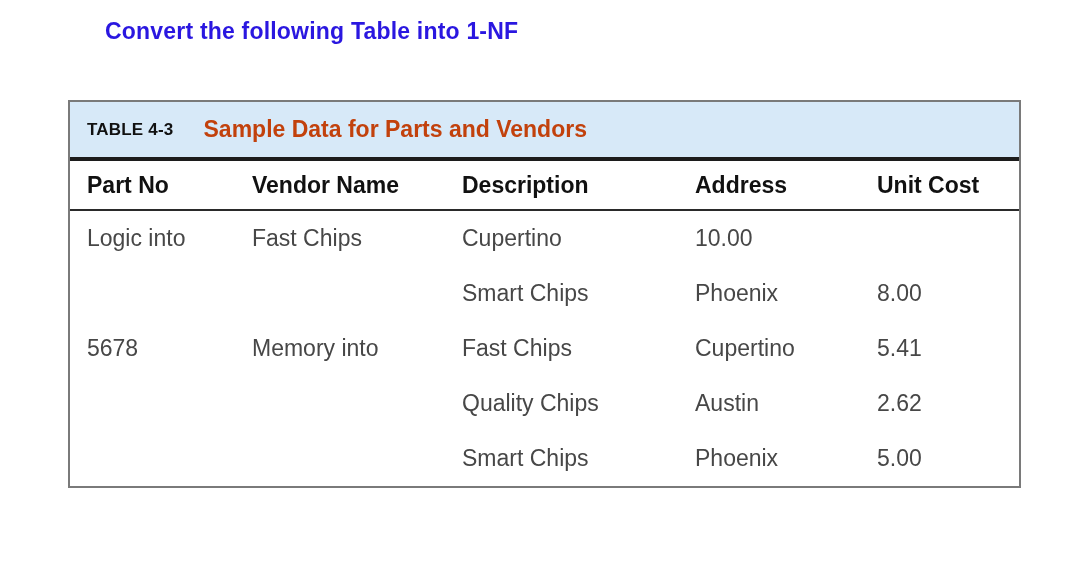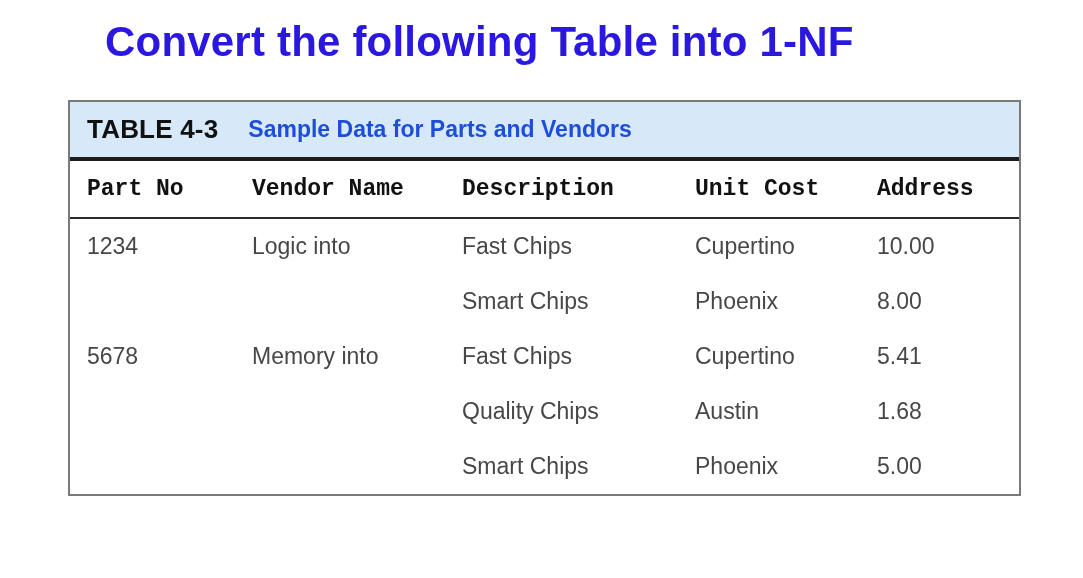--- a/index.html
+++ b/index.html
@@ -13,21 +13,21 @@
     width: 1083px;
     height: 578px;
     background: #ffffff;
     overflow: hidden;
   }
   .heading {
     position: absolute;
     left: 105px;
     top: 18px;
     margin: 0;
-    font-size: 42px;
+    font-size: 23px;
     font-weight: bold;
     color: #2a17e0;
     letter-spacing: 0.2px;
   }
   .table-box {
     position: absolute;
     left: 68px;
     top: 100px;
     width: 953px;
     border: 2px solid #7a7a7a;
@@ -35,48 +35,47 @@
     box-sizing: border-box;
   }
   .caption {
     height: 55px;
     background: #d7e9f8;
     display: flex;
     align-items: center;
     padding-left: 17px;
   }
   .cap-label {
-    font-size: 26px;
+    font-size: 17px;
     font-weight: 800;
     color: #111111;
     letter-spacing: 0.2px;
   }
   .cap-title {
     font-size: 23px;
     font-weight: 700;
-    color: #1d4ed8;
+    color: #c2410c;
     margin-left: 30px;
   }
   .thick-rule {
     height: 4px;
     background: #1c1c1c;
   }
   .thin-rule {
     height: 2px;
     background: #2a2a2a;
   }
   .row {
     display: grid;
     grid-template-columns: 165px 210px 233px 182px 1fr;
     padding-left: 17px;
     align-items: center;
   }
   .header-row {
-    height: 56px;
-    font-family: Liberation Mono, monospace;
+    height: 48px;
   }
   .header-row .cell {
     font-size: 23px;
     font-weight: 700;
     color: #111111;
   }
   .data-row {
     height: 55px;
   }
   .data-row .cell {
@@ -103,28 +102,27 @@
       <span class="cap-label">TABLE 4-3</span>
       <span class="cap-title">Sample Data for Parts and Vendors</span>
     </div>
 
     <div class="thick-rule"></div>
 
     <div class="row header-row">
       <span class="cell">Part No</span>
       <span class="cell">Vendor Name</span>
       <span class="cell">Description</span>
+      <span class="cell">Address</span>
       <span class="cell">Unit Cost</span>
-      <span class="cell">Address</span>
     </div>
 
     <div class="thin-rule"></div>
 
     <div class="row data-row">
-      <span class="cell">1234</span>
       <span class="cell">Logic into</span>
       <span class="cell">Fast Chips</span>
       <span class="cell">Cupertino</span>
       <span class="cell"><span class="num">10.00</span></span>
     </div>
 
     <div class="row data-row">
       <span class="cell"></span>
       <span class="cell"></span>
       <span class="cell">Smart Chips</span>
@@ -138,21 +136,21 @@
       <span class="cell">Fast Chips</span>
       <span class="cell">Cupertino</span>
       <span class="cell"><span class="num">5.41</span></span>
     </div>
 
     <div class="row data-row">
       <span class="cell"></span>
       <span class="cell"></span>
       <span class="cell">Quality Chips</span>
       <span class="cell">Austin</span>
-      <span class="cell"><span class="num">1.68</span></span>
+      <span class="cell"><span class="num">2.62</span></span>
     </div>
 
     <div class="row data-row">
       <span class="cell"></span>
       <span class="cell"></span>
       <span class="cell">Smart Chips</span>
       <span class="cell">Phoenix</span>
       <span class="cell"><span class="num">5.00</span></span>
     </div>
 

